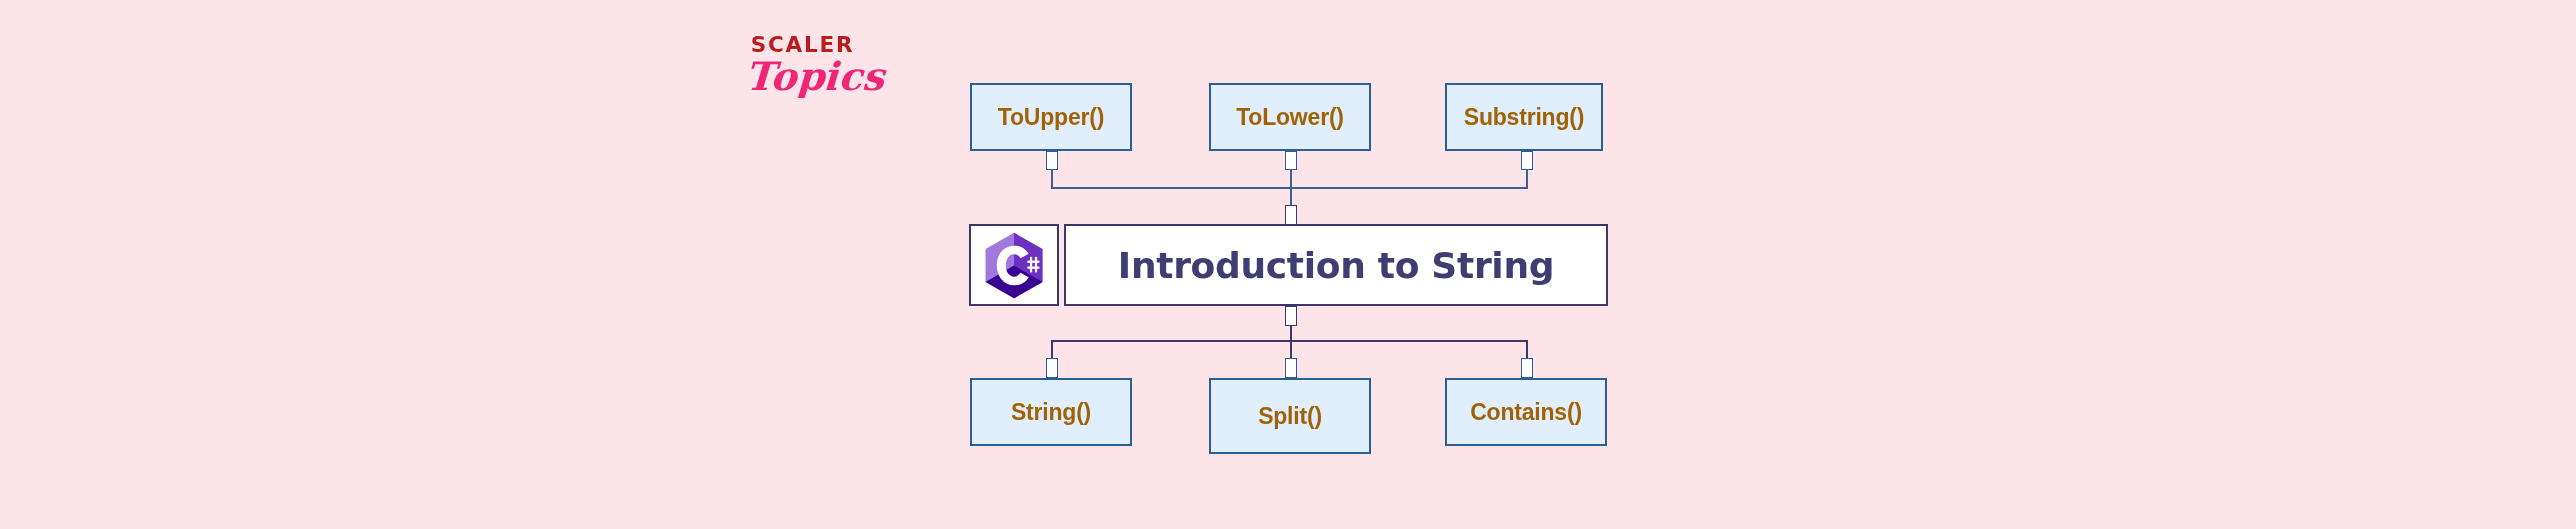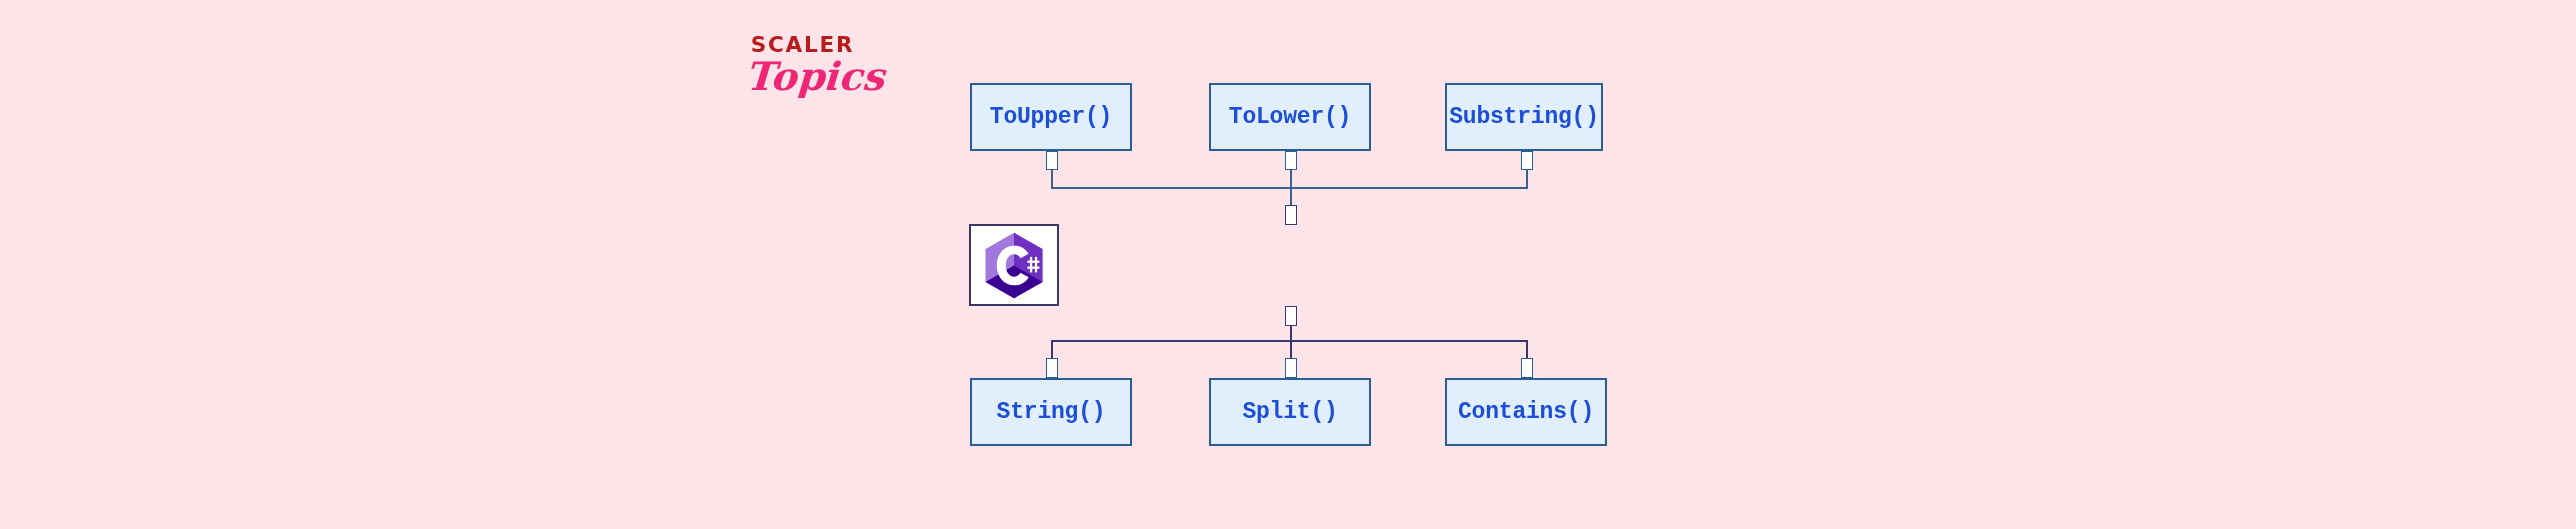--- a/index.html
+++ b/index.html
@@ -58,24 +58,24 @@
   .node {
     position: absolute;
     box-sizing: border-box;
     background: #e0effb;
     border: 2.1px solid #2b5f93;
     display: flex;
     align-items: center;
     justify-content: center;
   }
   .node-label {
-    font-family: Liberation Mono, monospace;
+    font-family: Liberation Sans, sans-serif;
     font-weight: bold;
     font-size: 23px;
-    color: #1d4ed8;
+    color: #a16207;
     letter-spacing: -0.2px;
     white-space: nowrap;
   }
 
   
   .center-title {
     position: absolute;
     box-sizing: border-box;
     background: #ffffff;
     border: 2.1px solid #3b3769;
@@ -172,39 +172,42 @@
 
       <g fill="#ffffff">
         <rect x="55.5" y="30" width="2.6" height="18"></rect>
         <rect x="61.2" y="30" width="2.6" height="18"></rect>
         <rect x="52.5" y="34.3" width="14" height="2.6"></rect>
         <rect x="52.5" y="41.2" width="14" height="2.6"></rect>
       </g>
     </svg>
   </div>
 
+  <div class="center-title" style="left:1064px; top:224px; width:544px; height:82px;">
+    <span class="center-title-label">Introduction to String</span>
+  </div>
 
   <div class="stub dark" style="left:1285px; top:306px; width:12px; height:20px;"></div>
 
   <div class="wire-v dark" style="left:1290px; top:325px; height:46px;"></div>
 
   <div class="wire-h dark" style="left:1051px; top:340px; width:477px;"></div>
 
   <div class="wire-v dark" style="left:1051px; top:340px; height:19px;"></div>
   <div class="wire-v dark" style="left:1526px; top:340px; height:19px;"></div>
 
   <div class="stub" style="left:1046px; top:358px; width:12px; height:20px;"></div>
   <div class="stub" style="left:1285px; top:358px; width:12px; height:20px;"></div>
   <div class="stub" style="left:1521px; top:358px; width:12px; height:20px;"></div>
 
   <div class="node" style="left:970px; top:378px; width:162px; height:68px;">
     <span class="node-label">String()</span>
   </div>
 
-  <div class="node" style="left:1209px; top:378px; width:162px; height:68px;">
+  <div class="node" style="left:1209px; top:378px; width:162px; height:76px;">
     <span class="node-label">Split()</span>
   </div>
 
   <div class="node" style="left:1445px; top:378px; width:162px; height:68px;align-items:center;">
     <span class="node-label">Contains()</span>
   </div>
 
 </div>
 
 

